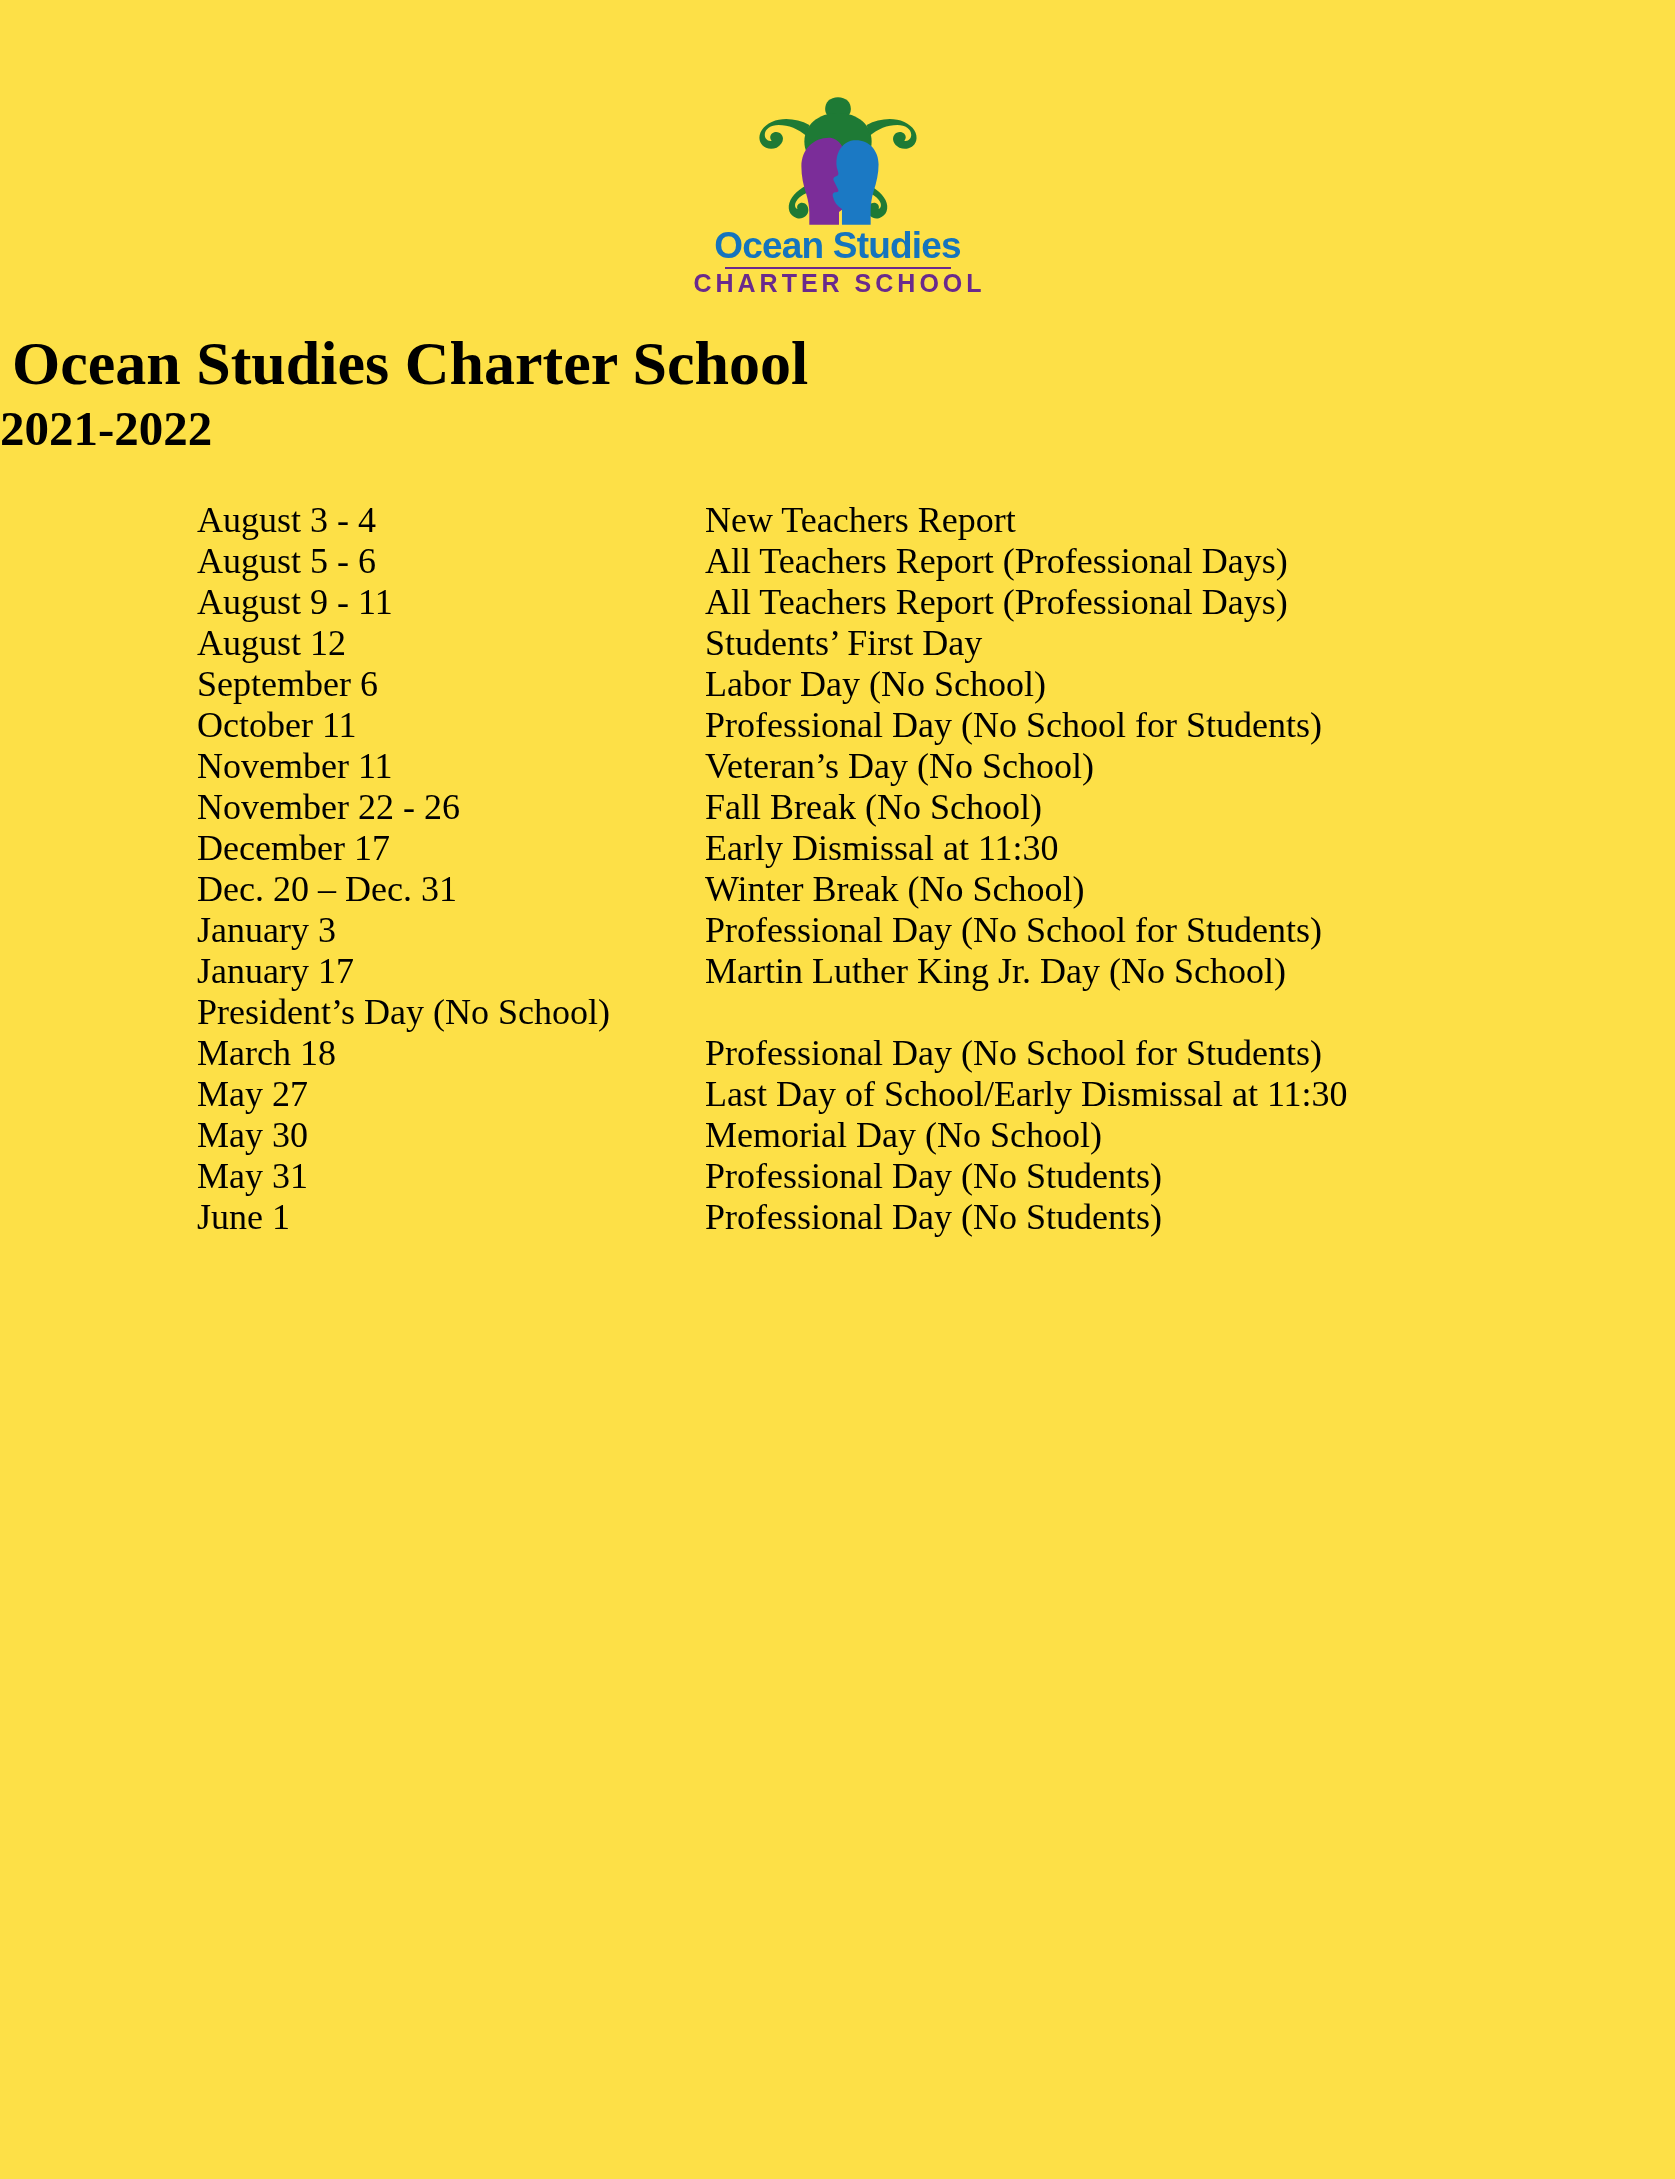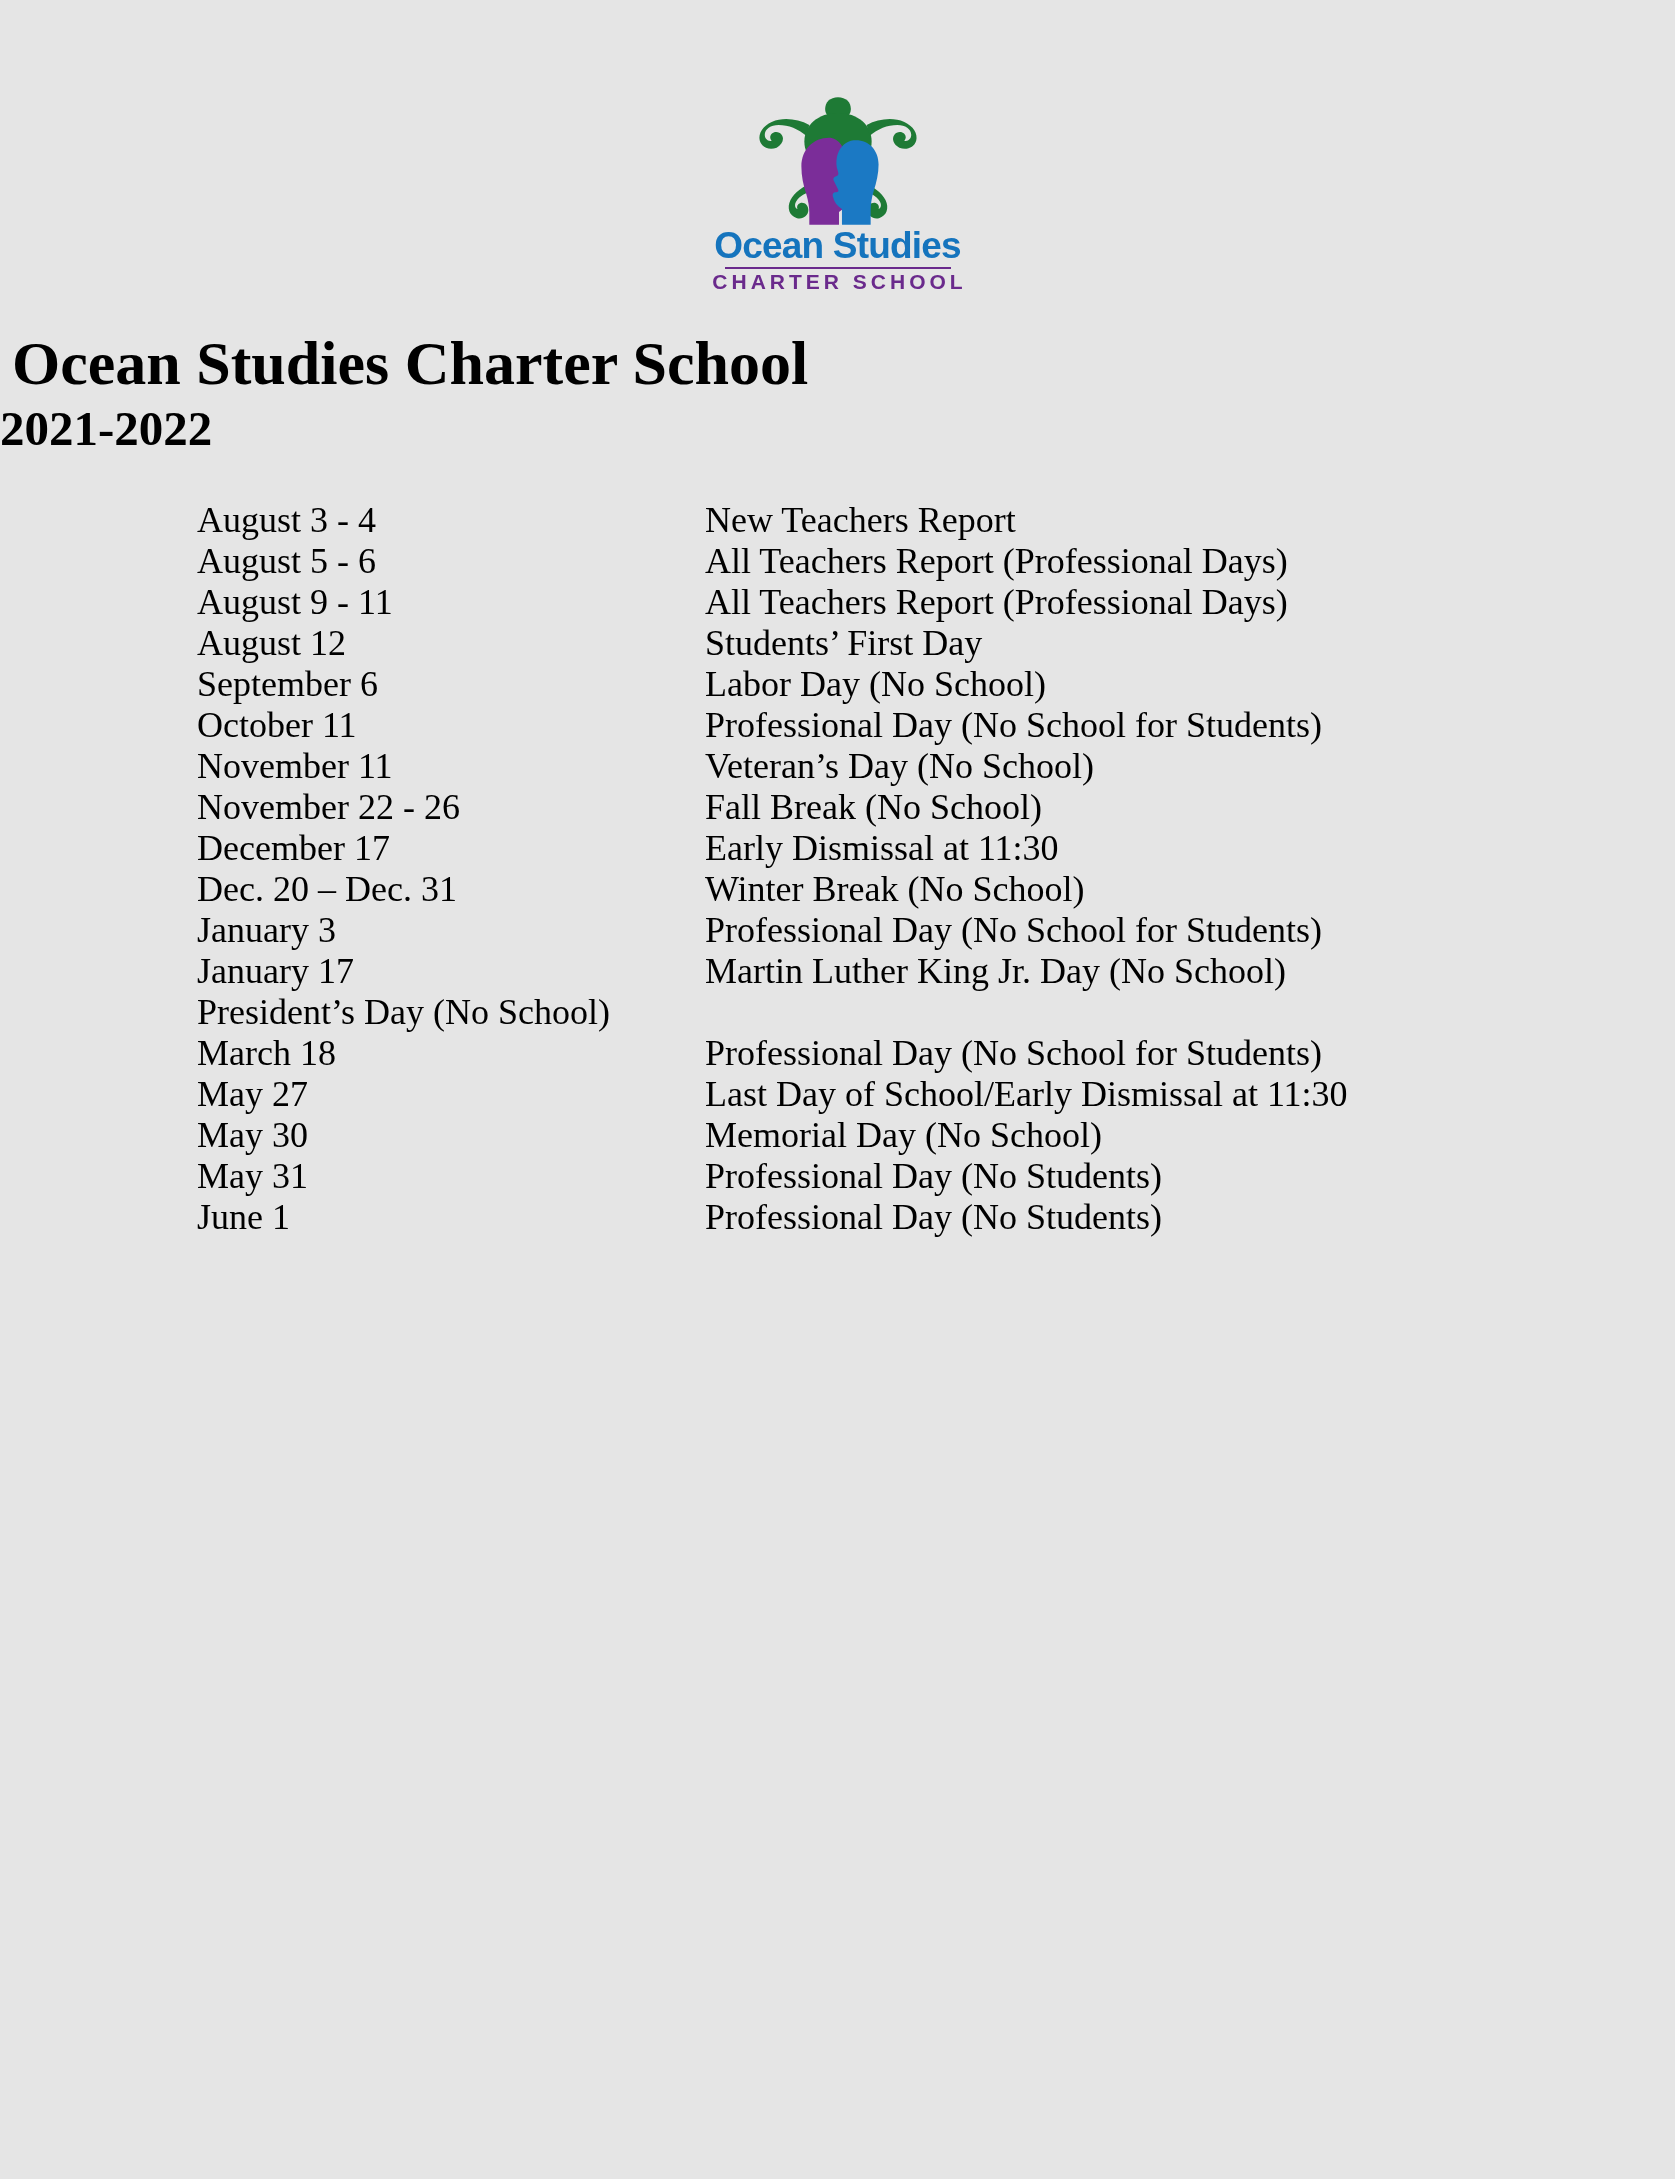--- a/index.html
+++ b/index.html
@@ -12,21 +12,21 @@
     height: 2179px;
     position: relative;
     font-family: "Liberation Serif", "DejaVu Serif", serif;
     color: #000000;
     overflow: hidden;
   }
 
   .page {
     position: absolute;
     inset: 0;
-    background: #e5e5e5;
+    background: #fde047;
   }
 
   
   .logo-block {
     position: absolute;
     top: 91px;
     left: 0;
     right: 0;
     display: flex;
     flex-direction: column;
@@ -55,21 +55,21 @@
   }
   .logo-rule {
     width: 226px;
     height: 2px;
     background: #6a2a8c;
     margin: 3px 0 2px 0;
   }
   .logo-word-sub {
     font-family: "Liberation Sans", "DejaVu Sans", sans-serif;
     font-weight: bold;
-    font-size: 21px;
+    font-size: 25px;
     line-height: 1;
     color: #6a2a8c;
     letter-spacing: 4px;
     white-space: nowrap;
     text-indent: 4px;
   }
 
   
   .doc-title {
     position: absolute;

